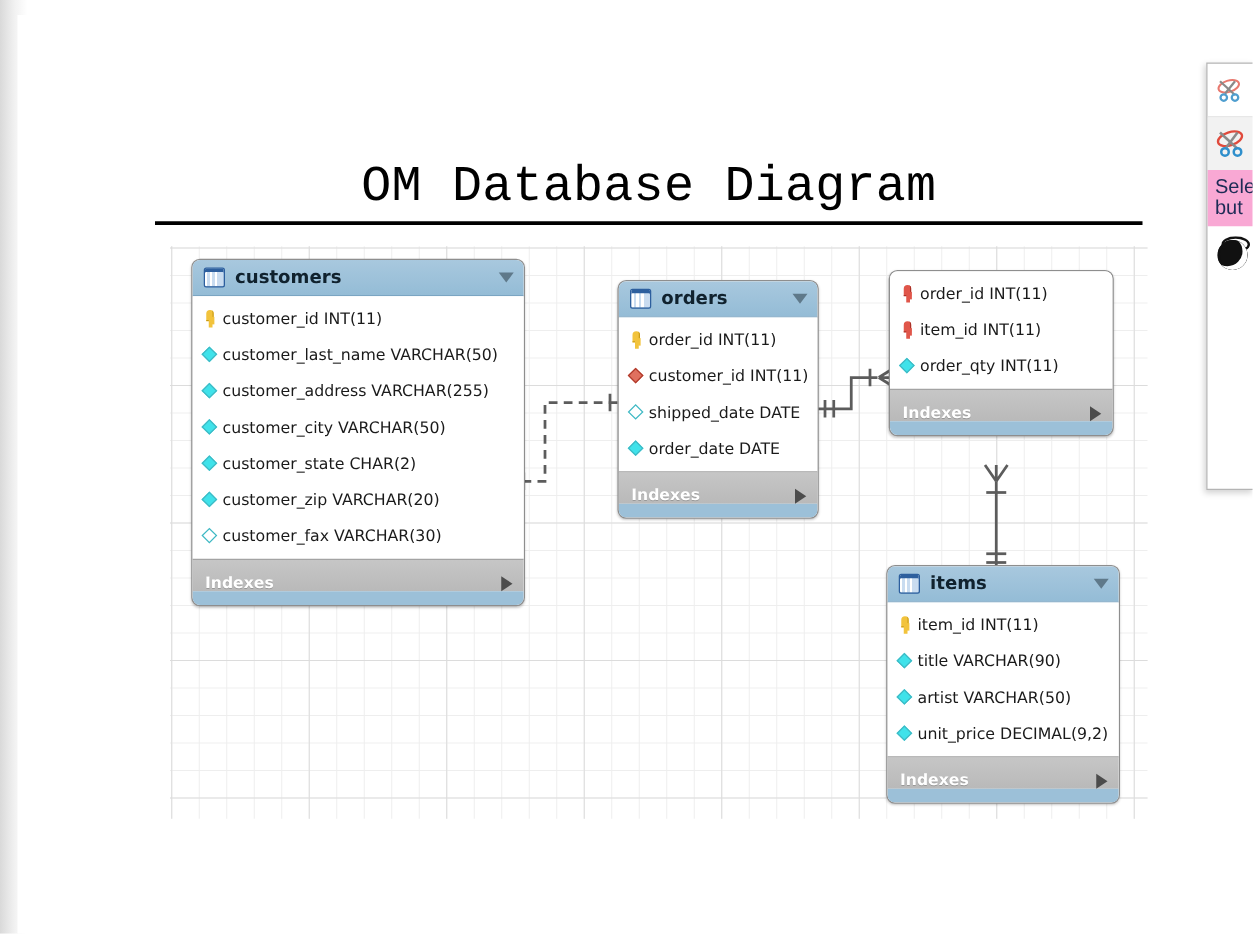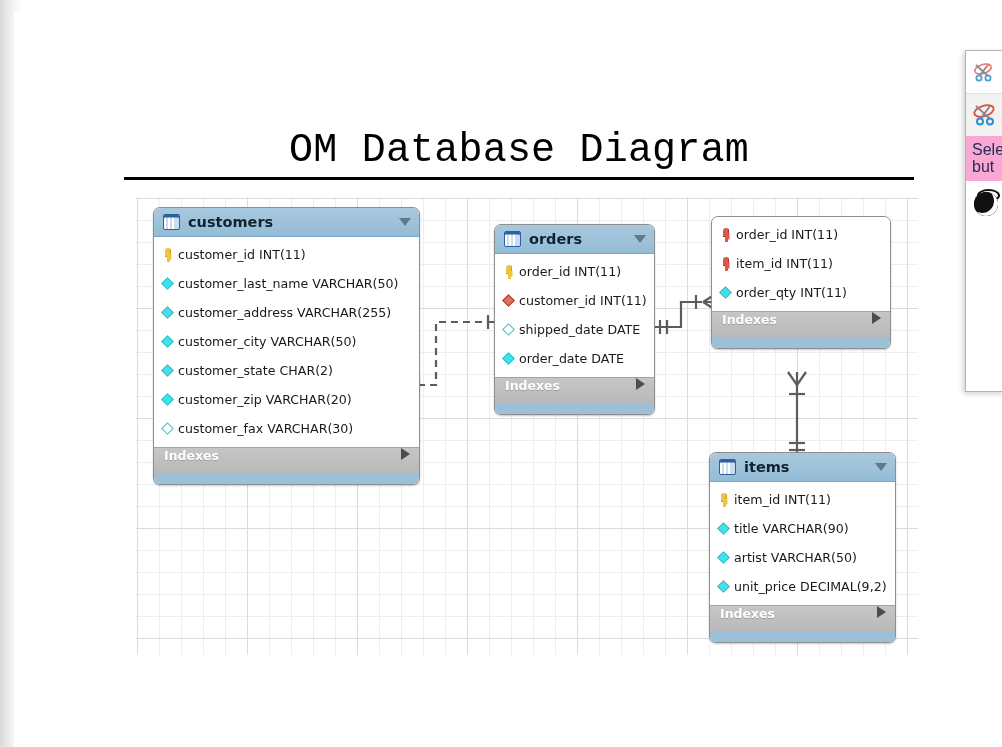--- a/index.html
+++ b/index.html
@@ -130,21 +130,21 @@
   .col-text {
     font-size: 12.6px; color: #1a1a1a;
     font-family: "DejaVu Sans", sans-serif;
     white-space: nowrap; line-height: 14px;
   }
 
   .tbl-indexes {
     height: 26px;
     background: linear-gradient(#c6c6c6,#b9b9b9);
     border-top: 1px solid #a3a3a3;
-    display: flex; align-items: flex-start;
+    display: flex; align-items: flex-end;
     padding: 0 9px 0 10px; box-sizing: border-box;
   }
   .idx-label {
     flex: 1 1 auto;
     font-size: 12.5px; font-weight: bold; color: #ffffff;
     text-shadow: 0 1px 0 rgba(0,0,0,.18);
     font-family: "DejaVu Sans", sans-serif;
   }
   .idx-caret {
     width: 0; height: 0;

